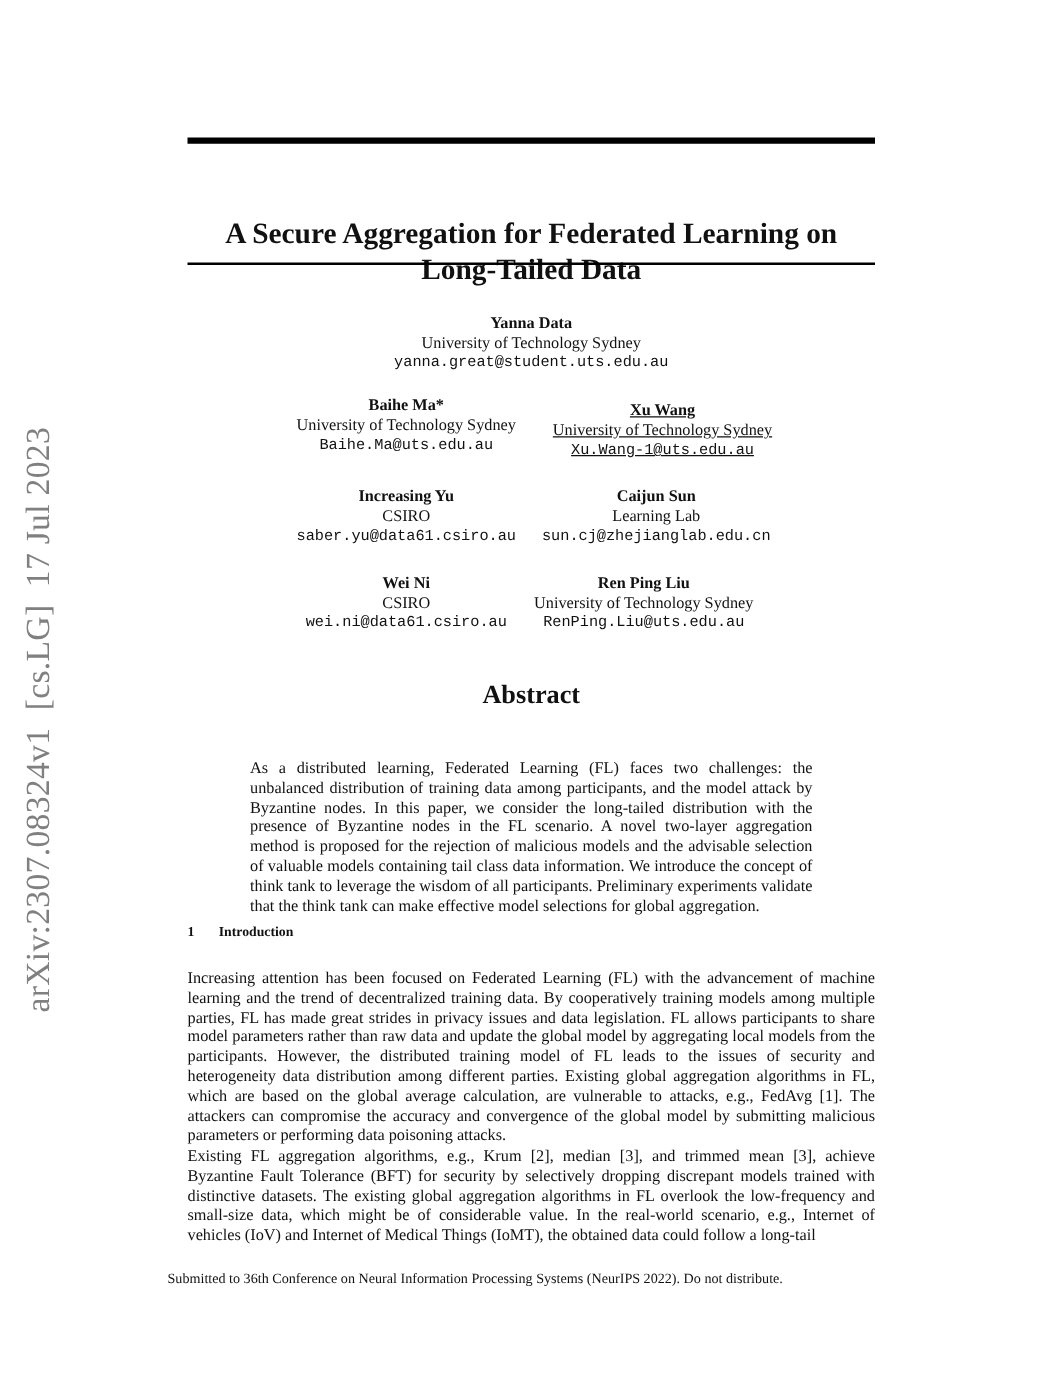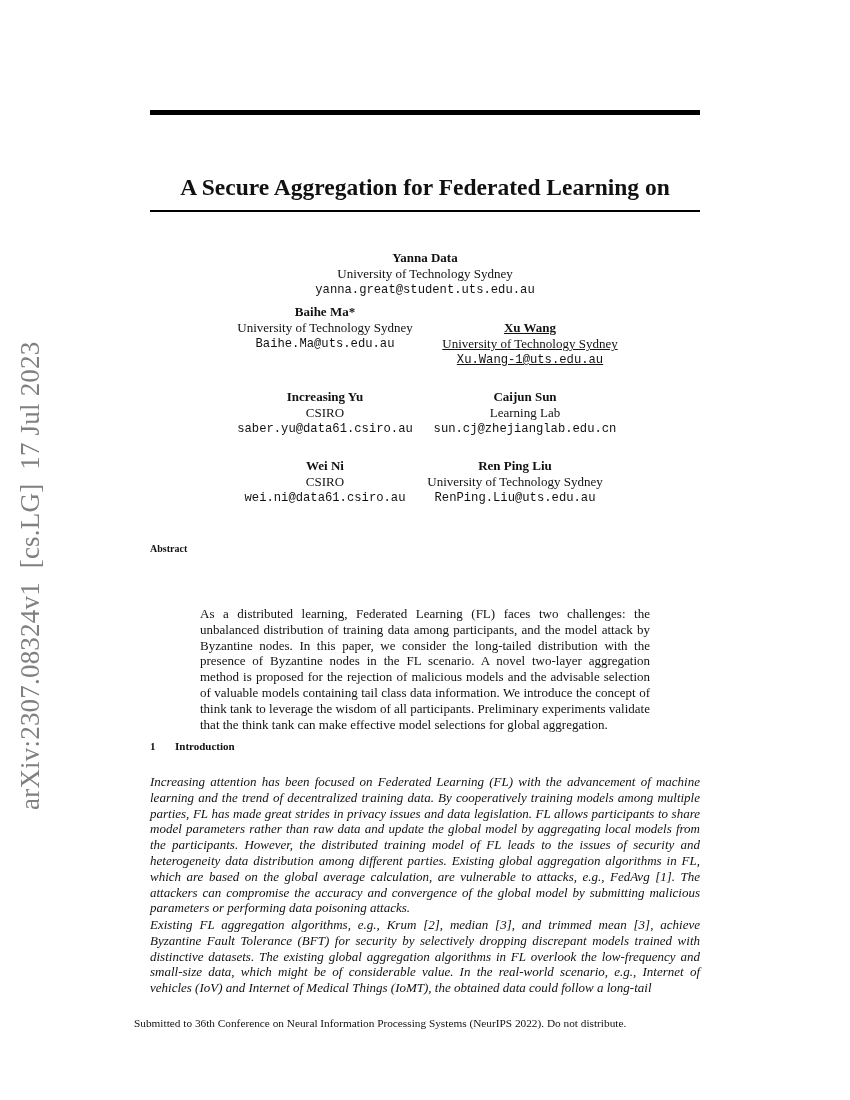--- a/index.html
+++ b/index.html
@@ -6,54 +6,55 @@
   body { width: 850px; height: 1100px; position: relative; overflow: hidden;
          font-family: "Liberation Serif", "DejaVu Serif", serif; color: #111; }
   .page { position: absolute; left: 0; top: 0; width: 850px; height: 1100px; }
   .rule-top { position: absolute; left: 150px; width: 550px; top: 110px; height: 5px; background: #000; }
   .rule-bottom { position: absolute; left: 150px; width: 550px; top: 210px; height: 2px; background: #000; }
   .title { position: absolute; left: 150px; width: 550px; top: 133px; text-align: center;
            font-weight: bold; font-size: 23.5px; line-height: 29px; margin-top: 40px; }
   .author { position: absolute; text-align: center; font-size: 13px; line-height: 16px; }
   .author .name { font-weight: bold; }
   .author .email { font-family: "Liberation Mono", "DejaVu Sans Mono", monospace; font-size: 12.2px; }
-  .abstract-title { position: absolute; left: 150px; width: 550px; top: 543px; text-align: left;
-                    font-weight: bold; font-size: 10px; }
+  .abstract-title { position: absolute; left: 150px; width: 550px; top: 543px; text-align: center;
+                    font-weight: bold; font-size: 21px; }
   .abstract-body { position: absolute; left: 200px; width: 450px; top: 574px; font-size: 13px;
                    line-height: 15.8px; text-align: justify; hyphens: manual; margin-top: 32px; }
   .section-title { position: absolute; left: 150px; top: 740px; font-weight: bold; font-size: 11px; }
   .section-title .num { display: inline-block; width: 25px; }
   .para { position: absolute; left: 150px; width: 550px; font-size: 13px; line-height: 15.8px;
-          text-align: justify; font-style: italic; }
+          text-align: justify; }
   .para1 { top: 774px; }
   .para2 { top: 917px; }
   .footer { position: absolute; left: 134px; top: 1017px; font-size: 11.3px; }
   .watermark { position: absolute; left: 15px; top: 810px; transform-origin: 0 0; transform: rotate(-90deg);
                font-size: 27px; color: #808080; white-space: pre; letter-spacing: 0.2px; }
 </style>
 </head>
 <body>
 
 <div class="page">
 
   <div class="watermark">arXiv:2307.08324v1  [cs.LG]  17 Jul 2023</div>
 
   <div class="rule-top"></div>
   <div class="title">
     <div>A Secure Aggregation for Federated Learning on</div>
+    <div>Long-Tailed Data</div>
   </div>
   <div class="rule-bottom"></div>
 
   <div class="author" style="left:275px; width:300px; top:250px;">
     <div class="name">Yanna Data</div>
     <div>University of Technology Sydney</div>
     <div class="email">yanna.great@student.uts.edu.au</div>
   </div>
 
-  <div class="author" style="left:220px; width:210px; top:304px;">
+  <div class="author" style="left:220px; width:210px; top:316px;">
     <div class="name">Baihe Ma*</div>
     <div>University of Technology Sydney</div>
     <div class="email">Baihe.Ma@uts.edu.au</div>
   </div>
   <div class="author" style="left:425px; width:210px; top:320px;text-decoration:underline;">
     <div class="name">Xu Wang</div>
     <div>University of Technology Sydney</div>
     <div class="email">Xu.Wang-1@uts.edu.au</div>
   </div>
 

